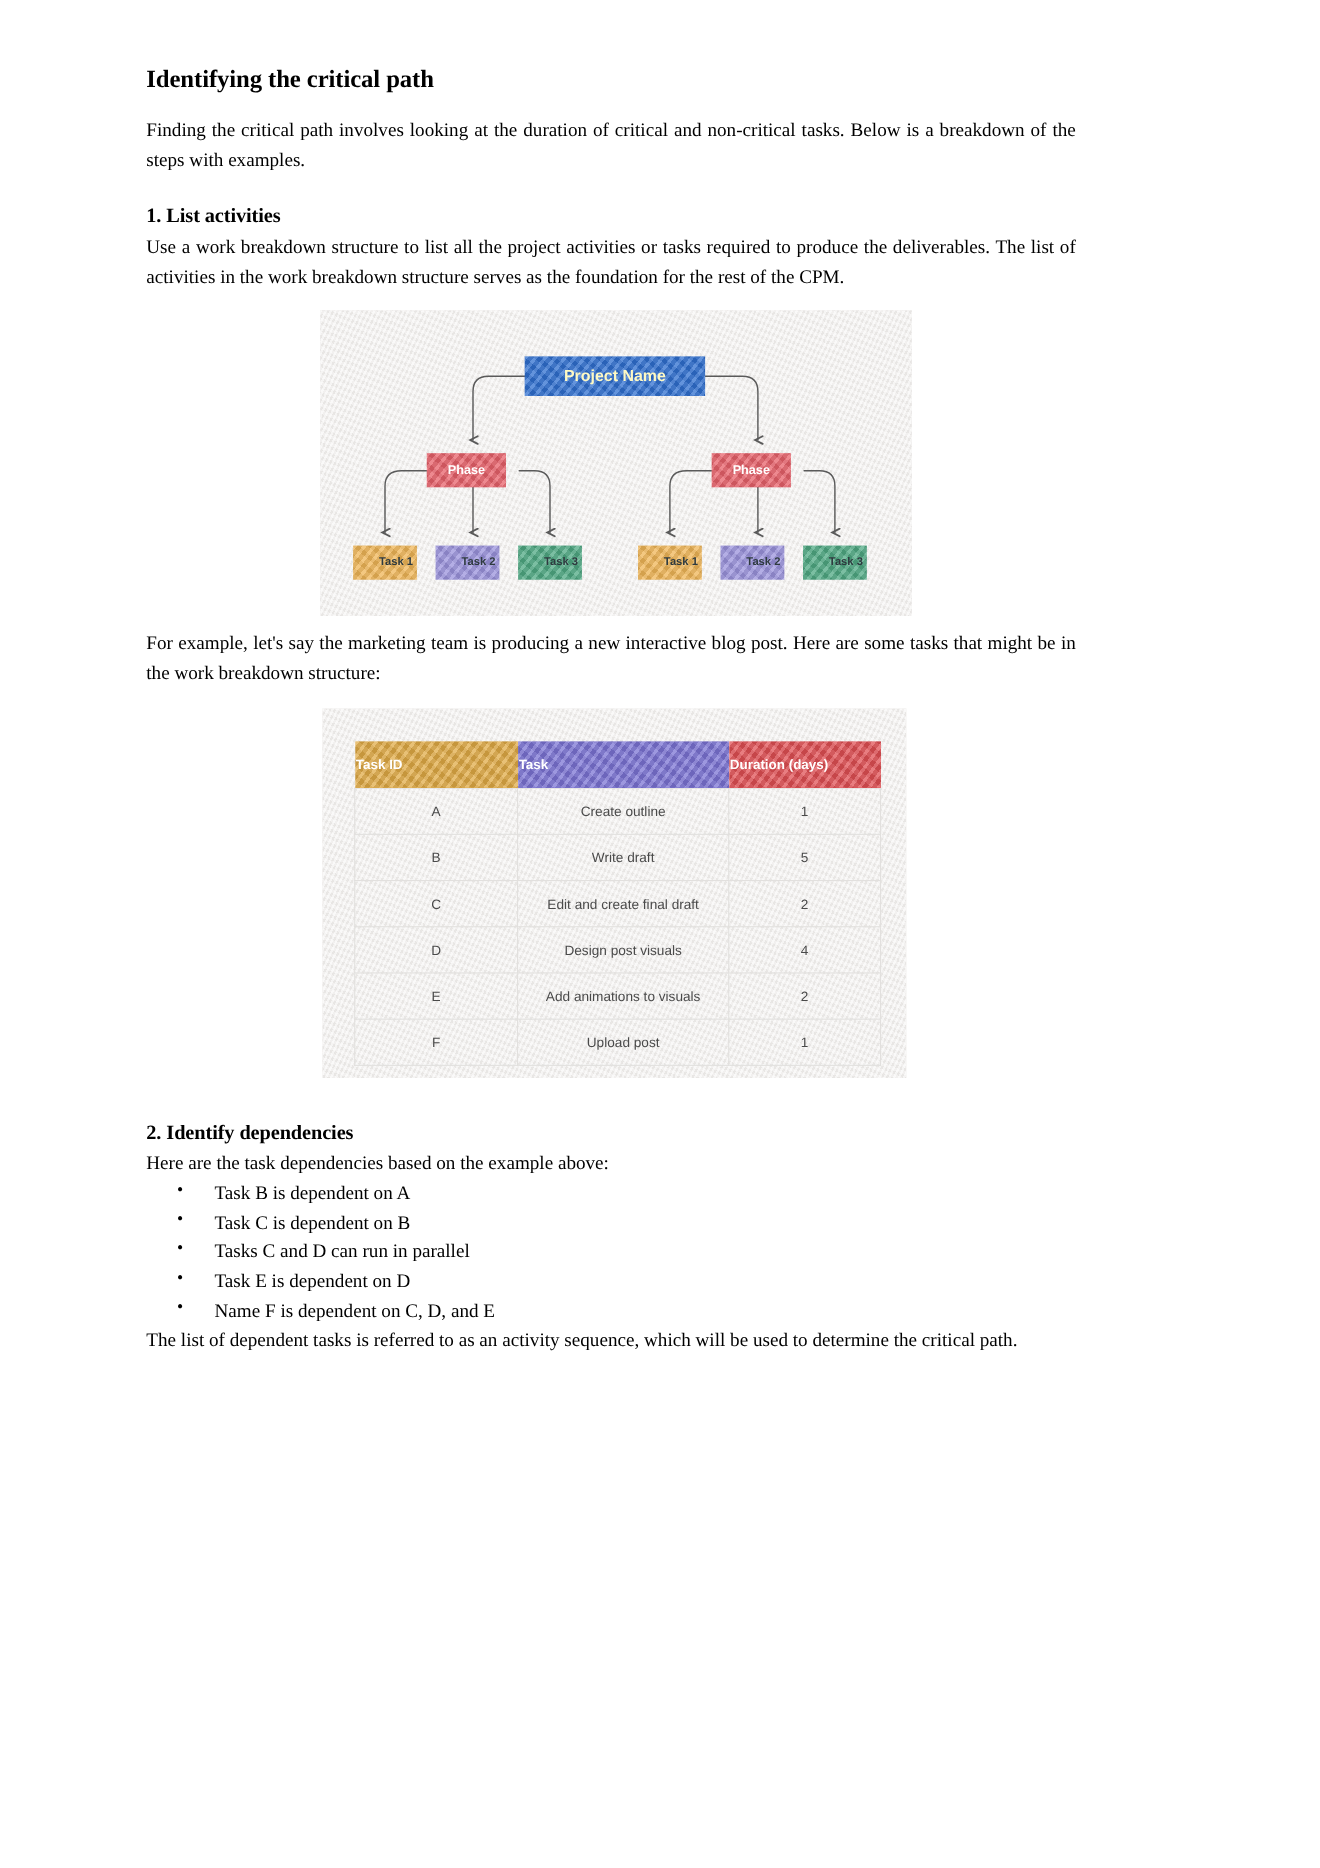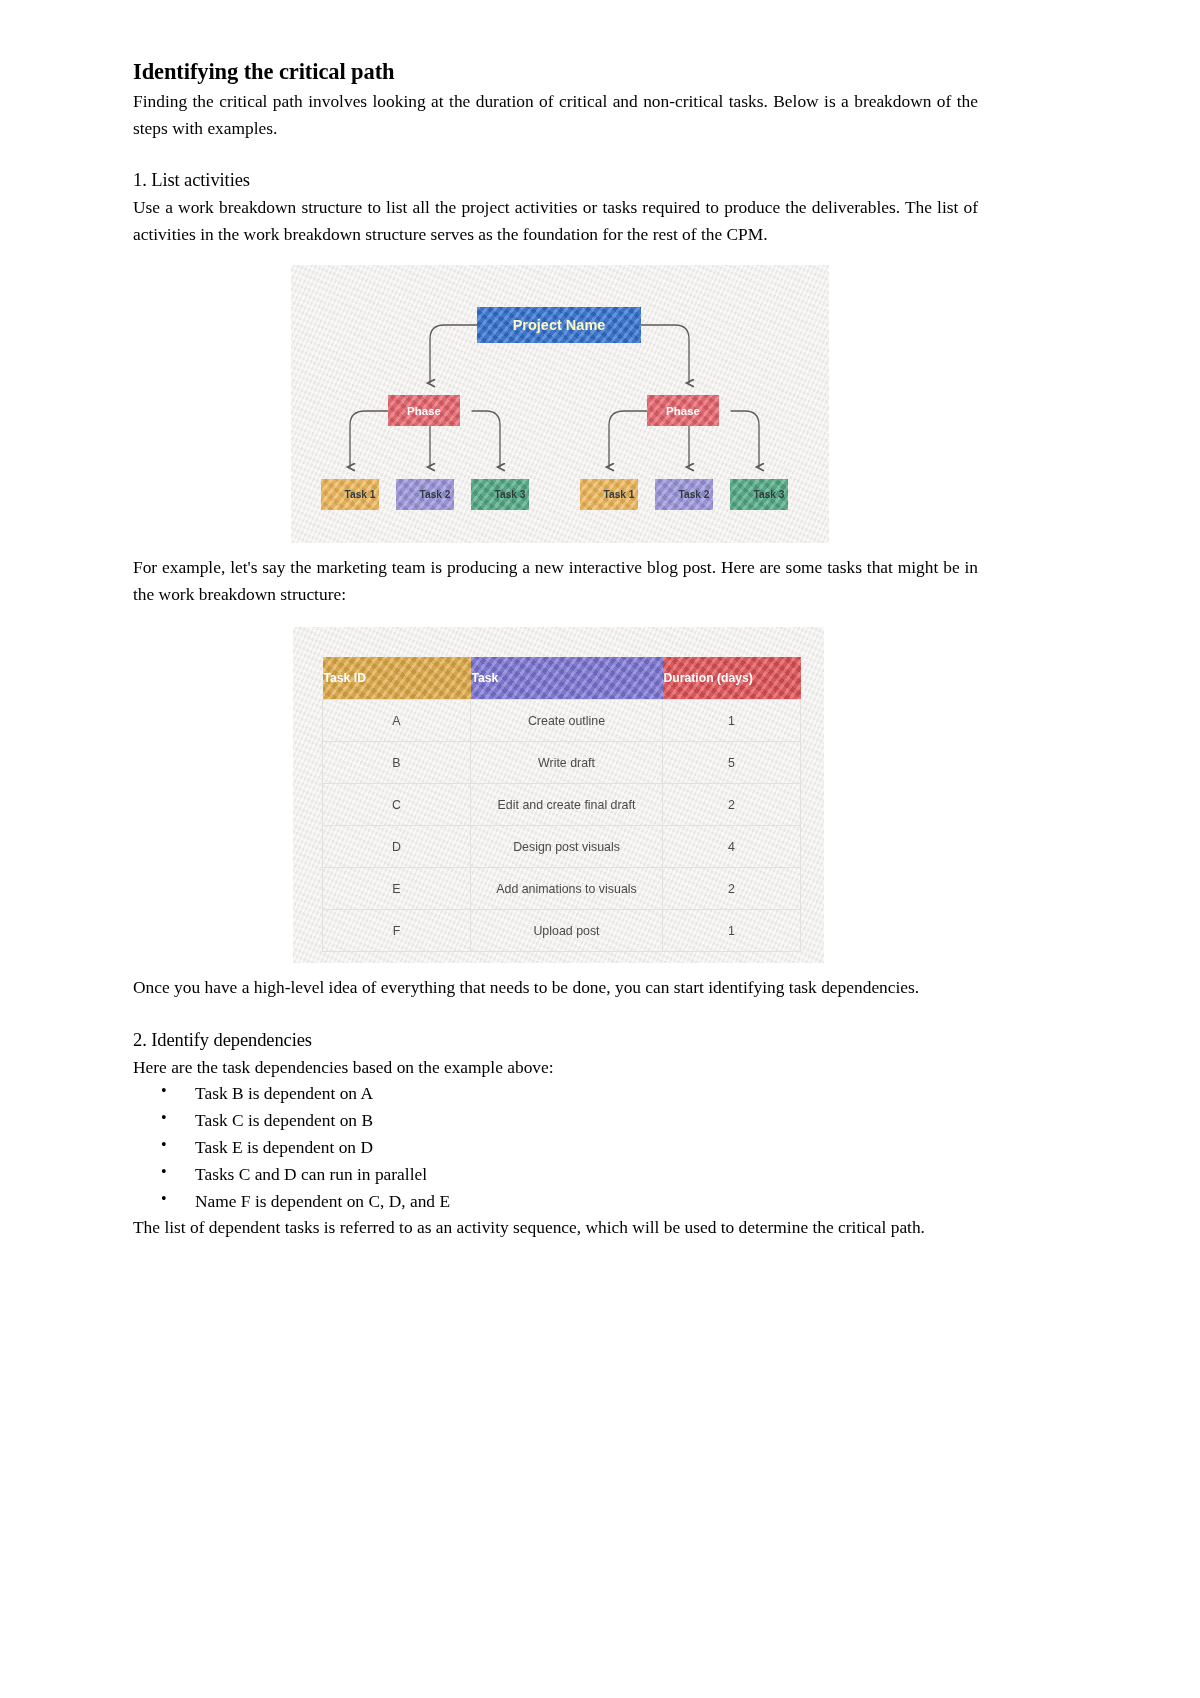--- a/index.html
+++ b/index.html
@@ -24,27 +24,27 @@
   }
   .content {
     position: absolute;
     left: 133px;
     top: 58px;
     width: 845px;
   }
   h1.doc-title {
     font-size: 22.5px;
     font-weight: bold;
-    margin: 0 0 3px 0;
+    margin: 0 0 20px 0;
     line-height: 1.22;
     letter-spacing: -0.1px;
   }
   h2.section-heading {
     font-size: 18.5px;
-    font-weight: normal;
+    font-weight: bold;
     margin: 0 0 2px 0;
     line-height: 1.25;
     letter-spacing: -0.1px;
   }
   p.body-text {
     font-size: 17.4px;
     line-height: 1.52;
     margin: 0;
     text-align: justify;
     text-justify: inter-word;
@@ -319,31 +319,30 @@
           <tr class="trow">
             <td>F</td>
             <td>Upload post</td>
             <td>1</td>
           </tr>
         </tbody>
       </table>
     </div>
 
     <div class="spacer-sm"></div>
-    <p class="body-text">Once you have a high-level idea of everything that needs to be done, you can start identifying task dependencies.</p>
 
     <div class="spacer-lg"></div>
 
     <h2 class="section-heading">2. Identify dependencies</h2>
     <p class="body-text nojust">Here are the task dependencies based on the example above:</p>
 
     <ul class="dep-list">
       <li>Task B is dependent on A</li>
       <li>Task C is dependent on B</li>
+      <li>Tasks C and D can run in parallel</li>
       <li>Task E is dependent on D</li>
-      <li>Tasks C and D can run in parallel</li>
       <li>Name F is dependent on C, D, and E</li>
     </ul>
 
     <p class="body-text nojust">The list of dependent tasks is referred to as an activity sequence, which will be used to determine the critical path.</p>
 
   </div>
 </div>
 
 </body></html>

